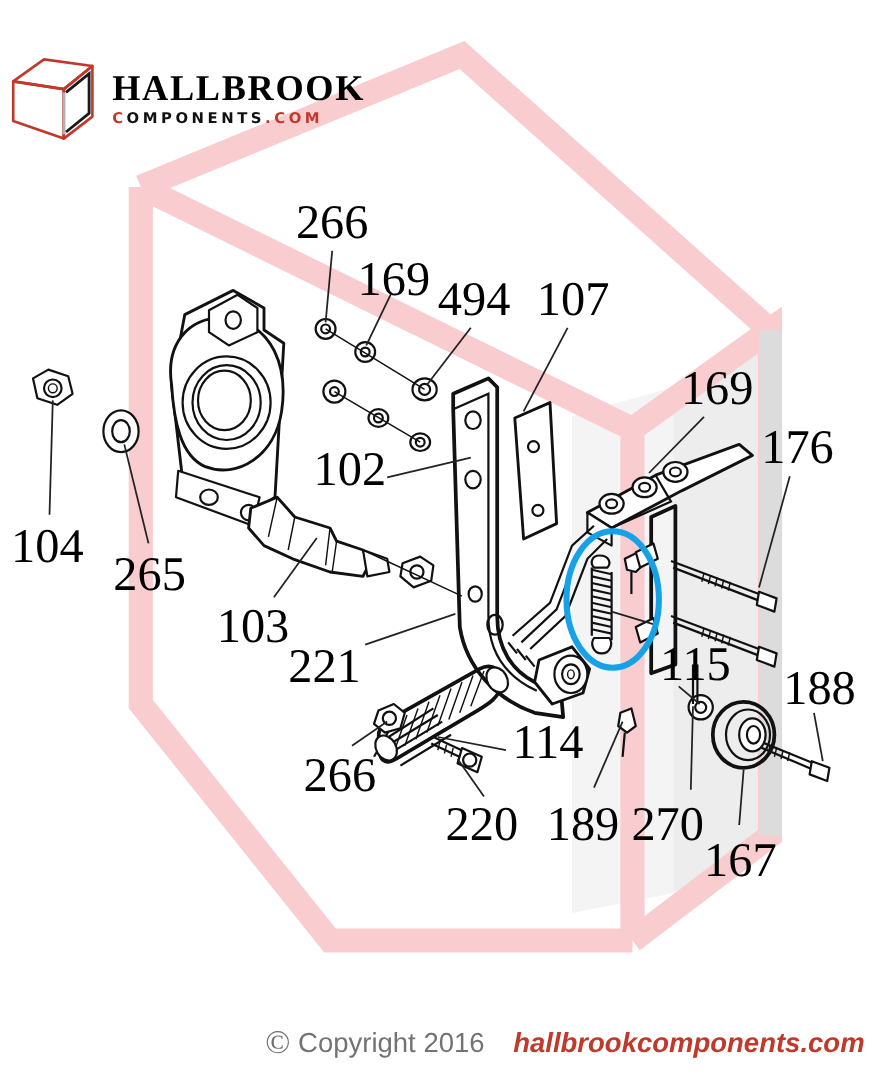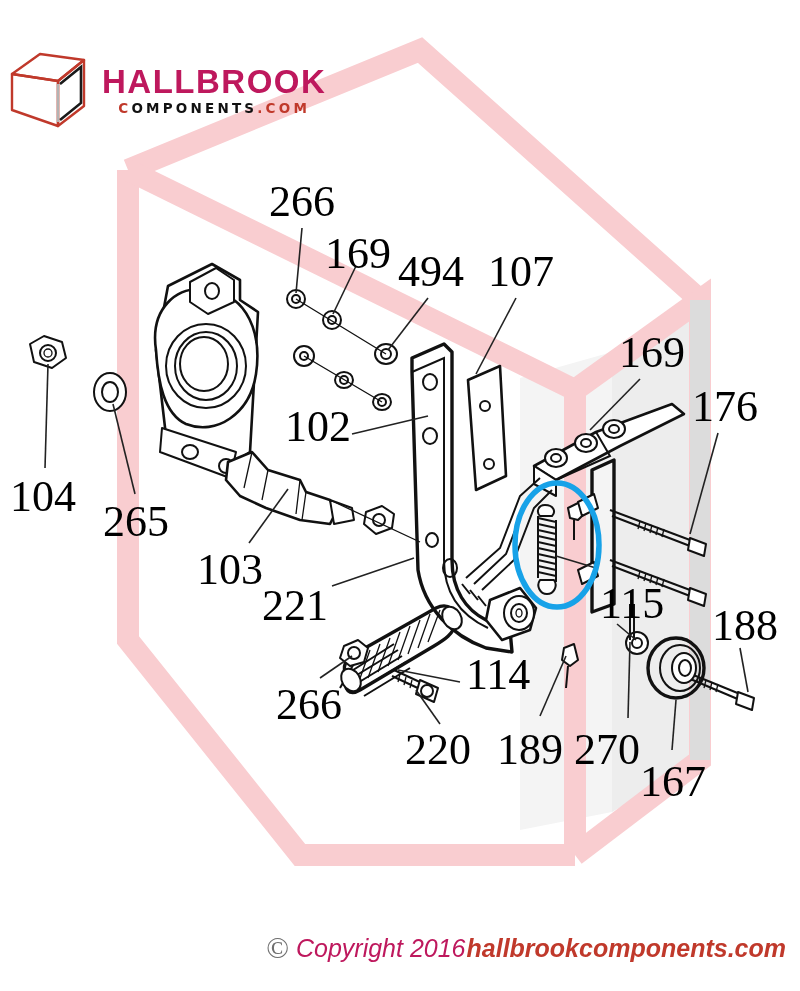--- a/index.html
+++ b/index.html
@@ -12,43 +12,43 @@
   .wm{position:absolute;left:0;top:0;width:800px;height:991px;z-index:0;}
 
   
   .diagram{position:absolute;left:0;top:0;width:800px;height:991px;z-index:1;}
 
   
   .logo{position:absolute;left:8px;top:40px;width:300px;height:100px;z-index:3;
         display:flex;align-items:center;}
   .logo-cube{width:82px;height:84px;flex:0 0 auto;}
   .logo-text{margin-left:12px;display:flex;flex-direction:column;line-height:1;}
-  .logo-title{font-family:Liberation Sans, sans-serif;font-weight:bold;
-              font-size:33px;letter-spacing:1.5px;color:#be185d;}
+  .logo-title{font-family:Liberation Serif, serif;font-weight:bold;
+              font-size:33px;letter-spacing:1.5px;color:#000000;}
   .logo-sub{font-family:"DejaVu Sans",sans-serif;font-weight:bold;
             font-size:13.5px;letter-spacing:3.2px;margin-top:4px;color:#111;
-            white-space:nowrap;text-align:center;}
+            white-space:nowrap;}
   .logo-sub .red{color:#c0392b;}
 
   
   .label{position:absolute;z-index:4;color:#000;
          font-family:"Liberation Serif",serif;font-size:44px;line-height:1;
          letter-spacing:0px;white-space:nowrap;}
 
   
   .footer{position:absolute;left:0;top:925px;width:800px;height:46px;z-index:5;
           display:flex;align-items:center;justify-content:flex-end;
           padding-right:14px;box-sizing:border-box;}
   .foot-c{font-family:"Liberation Serif",serif;font-size:30px;color:#6f6f6f;
           margin-right:7px;line-height:1;}
-  .foot-copy{font-family:"Liberation Sans",sans-serif;font-style:italic;
-             font-size:25px;color:#be185d;white-space:nowrap;}
+  .foot-copy{font-family:"Liberation Sans",sans-serif;
+             font-size:25px;color:#737373;white-space:nowrap;}
   .foot-site{font-family:"Liberation Sans",sans-serif;font-style:italic;
              font-weight:bold;font-size:25px;color:#c0392b;white-space:nowrap;
-             margin-left:1px;}
+             margin-left:26px;}
 </style>
 </head>
 <body>
 
 <div class="stage">
 
   <svg class="wm" viewBox="0 0 800 991" xmlns="http://www.w3.org/2000/svg">
     <g fill="none" stroke="#f9cdd0" stroke-width="22" stroke-linejoin="miter">
 
       <polygon points="612,352 700,300 700,760 612,812" fill="#ededed" stroke="none"></polygon>

